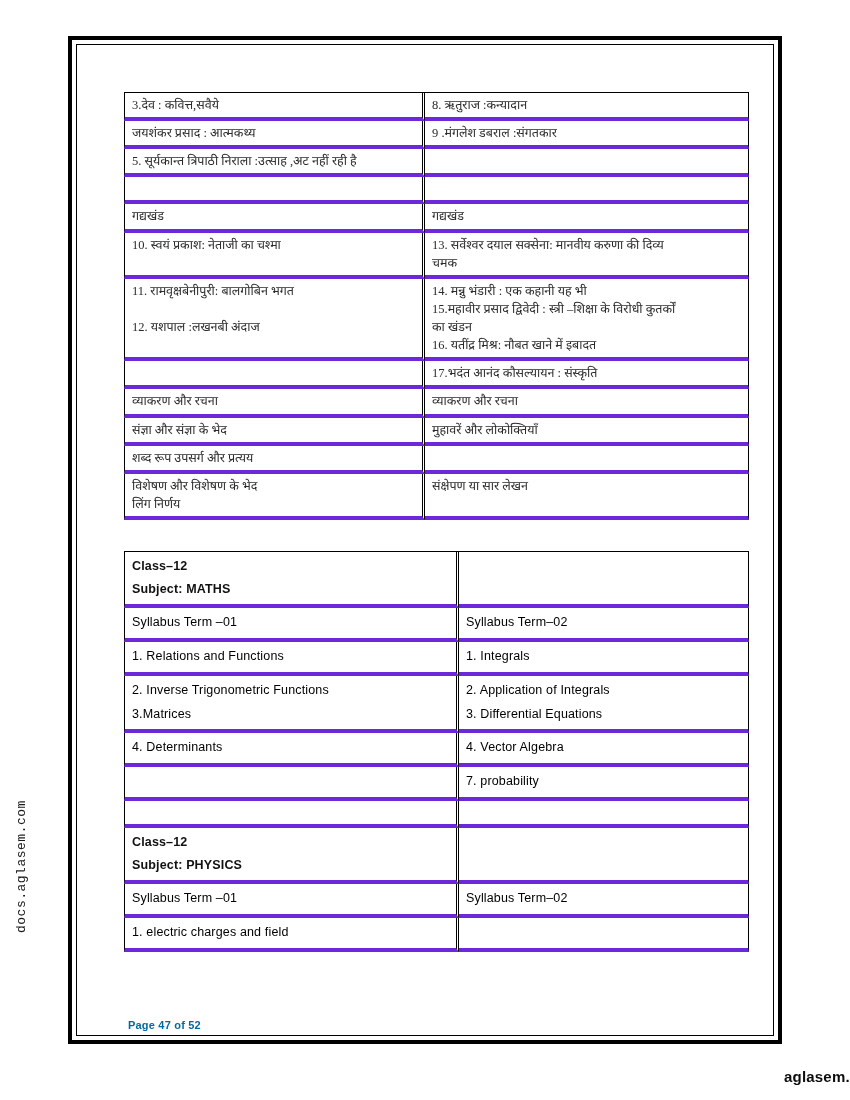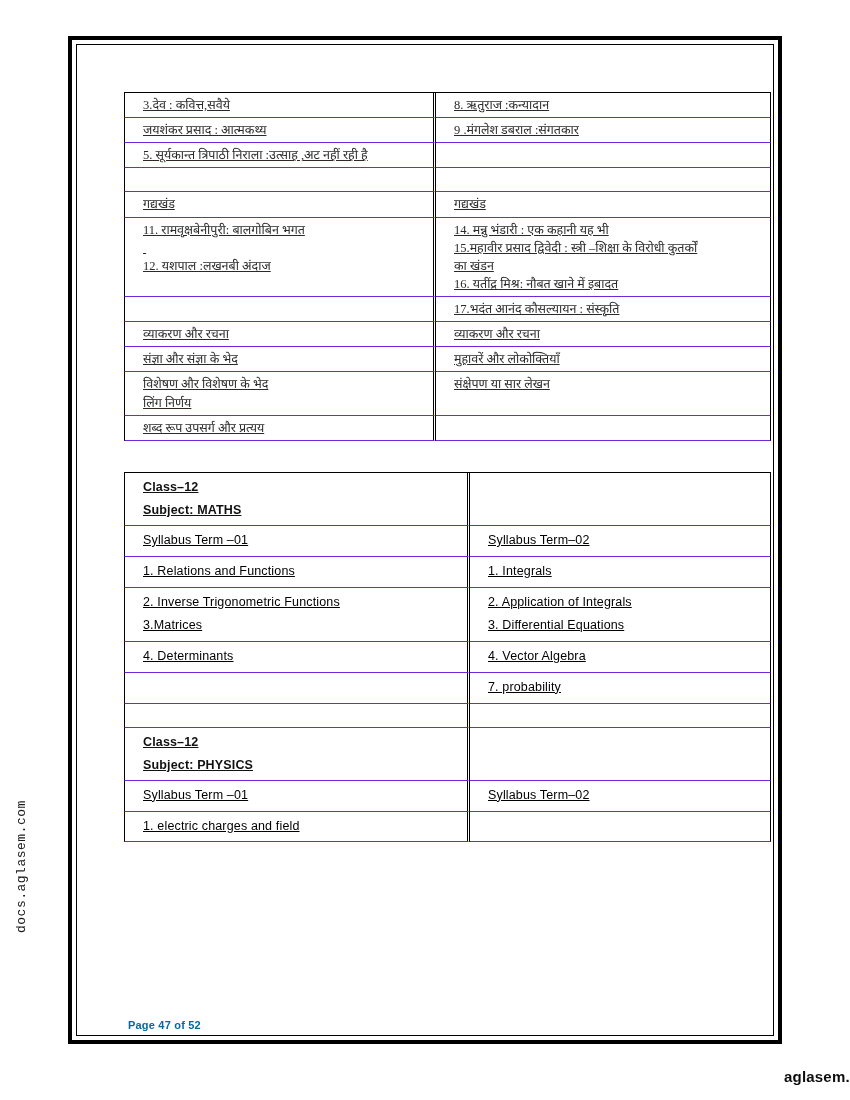--- a/index.html
+++ b/index.html
@@ -46,26 +46,25 @@
   
   table.doc-table {
     border-collapse: separate;
     border-spacing: 0;
     width: 598px;
     table-layout: fixed;
     background: #ffffff;
   }
   table.doc-table td {
     border-right: 1px solid #000000;
-    border-bottom: 1px solid #6d28d9;
-    padding: 3px 4px 3px 18px;
+    border-bottom: 4px solid #6d28d9;
+    padding: 3px 4px 3px 7px;
     vertical-align: top;
     color: #2a2a2a;
     background: #ffffff;
-    text-decoration: underline;
   }
   table.doc-table tr td:first-child {
     border-left: 1px solid #000000;
   }
   table.doc-table tr:first-child td {
     border-top: 1px solid #000000;
   }
 
   
   table.doc-table td.col-left {
@@ -190,20 +189,29 @@
         <tr>
           <td class="col-left">
             <span class="cell-line">गद्यखंड</span>
           </td>
           <td class="col-right">
             <span class="cell-line">गद्यखंड</span>
           </td>
         </tr>
         <tr>
           <td class="col-left">
+            <span class="cell-line">10. स्वयं प्रकाश: नेताजी का चश्मा</span>
+          </td>
+          <td class="col-right">
+            <span class="cell-line">13. सर्वेश्वर दयाल सक्सेना: मानवीय करुणा की दिव्य</span>
+            <span class="cell-line">चमक</span>
+          </td>
+        </tr>
+        <tr>
+          <td class="col-left">
             <span class="cell-line">11. रामवृक्षबेनीपुरी: बालगोबिन भगत</span>
             <span class="cell-line">&nbsp;</span>
             <span class="cell-line">12. यशपाल :लखनबी अंदाज</span>
           </td>
           <td class="col-right">
             <span class="cell-line">14. मन्नु भंडारी : एक कहानी यह भी</span>
             <span class="cell-line">15.महावीर प्रसाद द्विवेदी : स्त्री –शिक्षा के विरोधी कुतर्कों</span>
             <span class="cell-line">का खंडन</span>
             <span class="cell-line">16. यतींद्र मिश्र: नौबत खाने में इबादत</span>
           </td>
@@ -227,33 +235,33 @@
         <tr>
           <td class="col-left">
             <span class="cell-line">संज्ञा और संज्ञा के भेद</span>
           </td>
           <td class="col-right">
             <span class="cell-line">मुहावरें और लोकोक्तियाँ</span>
           </td>
         </tr>
         <tr>
           <td class="col-left">
+            <span class="cell-line">शब्द रूप उपसर्ग और प्रत्यय</span>
+          </td>
+          <td class="col-right">
+            <span class="cell-empty"></span>
+          </td>
+        </tr>
+        <tr>
+          <td class="col-left">
             <span class="cell-line">विशेषण और विशेषण के भेद</span>
             <span class="cell-line">लिंग निर्णय</span>
           </td>
           <td class="col-right">
             <span class="cell-line">संक्षेपण या सार लेखन</span>
-          </td>
-        </tr>
-        <tr>
-          <td class="col-left">
-            <span class="cell-line">शब्द रूप उपसर्ग और प्रत्यय</span>
-          </td>
-          <td class="col-right">
-            <span class="cell-empty"></span>
           </td>
         </tr>
       </tbody>
   </table>
 
   <div class="table-gap"></div>
 
   <table id="table-stem" class="doc-table">
     <tbody>
         <tr>

